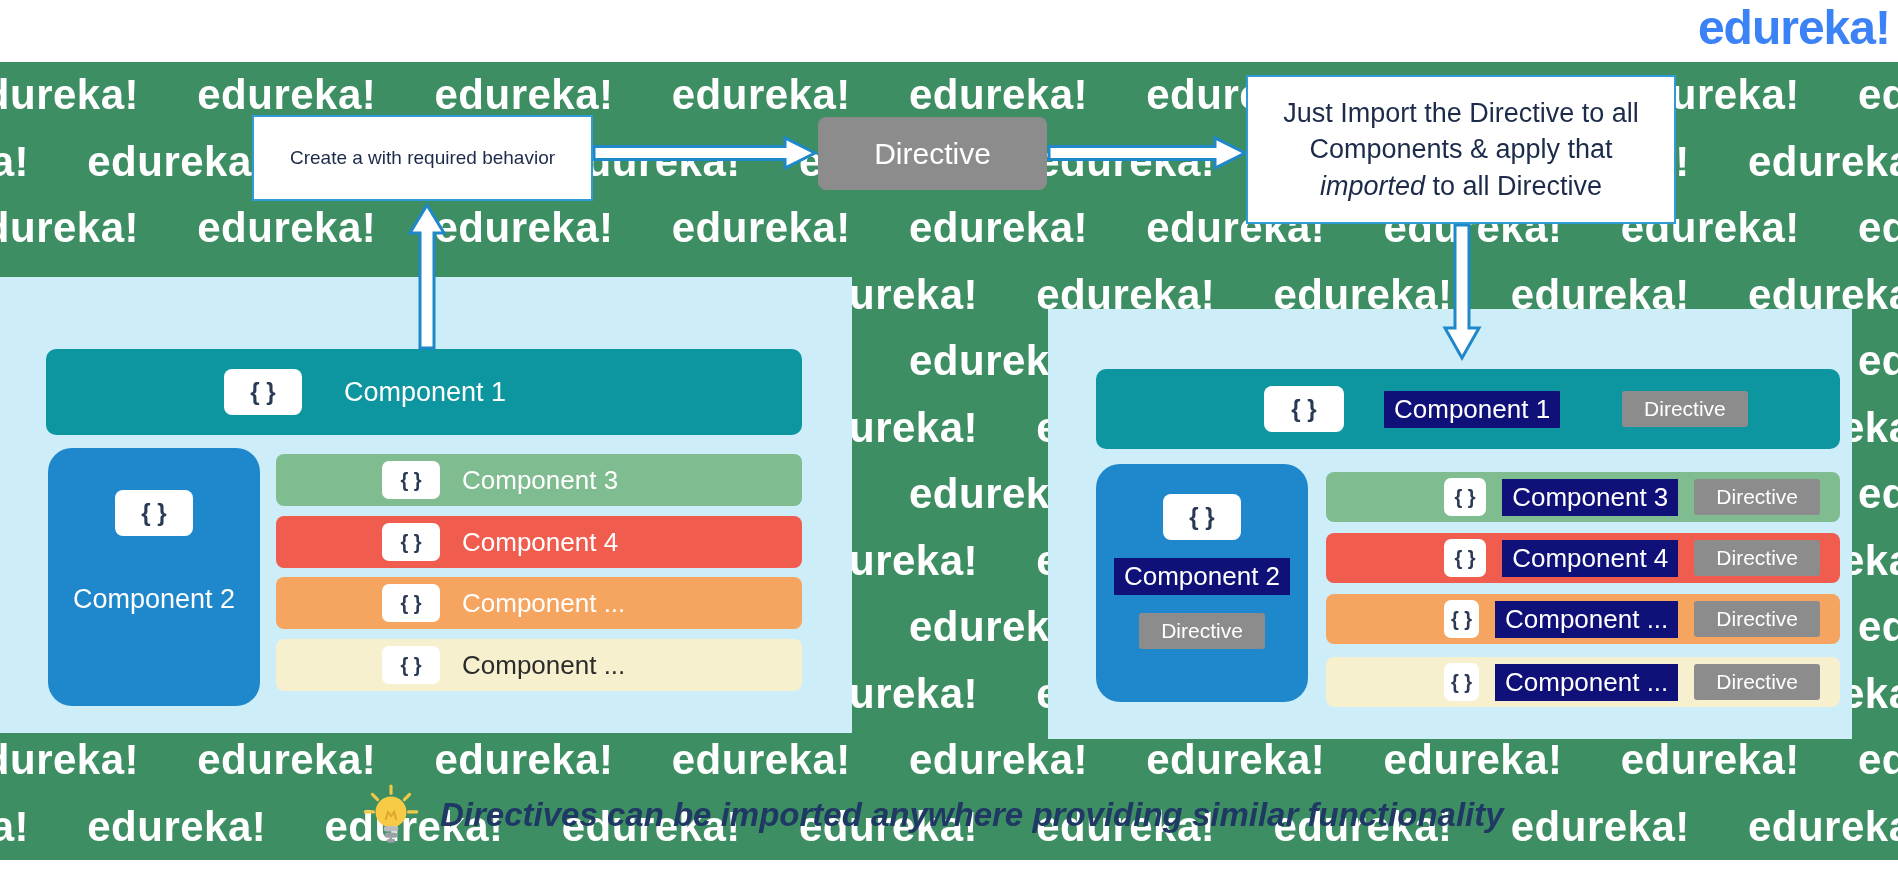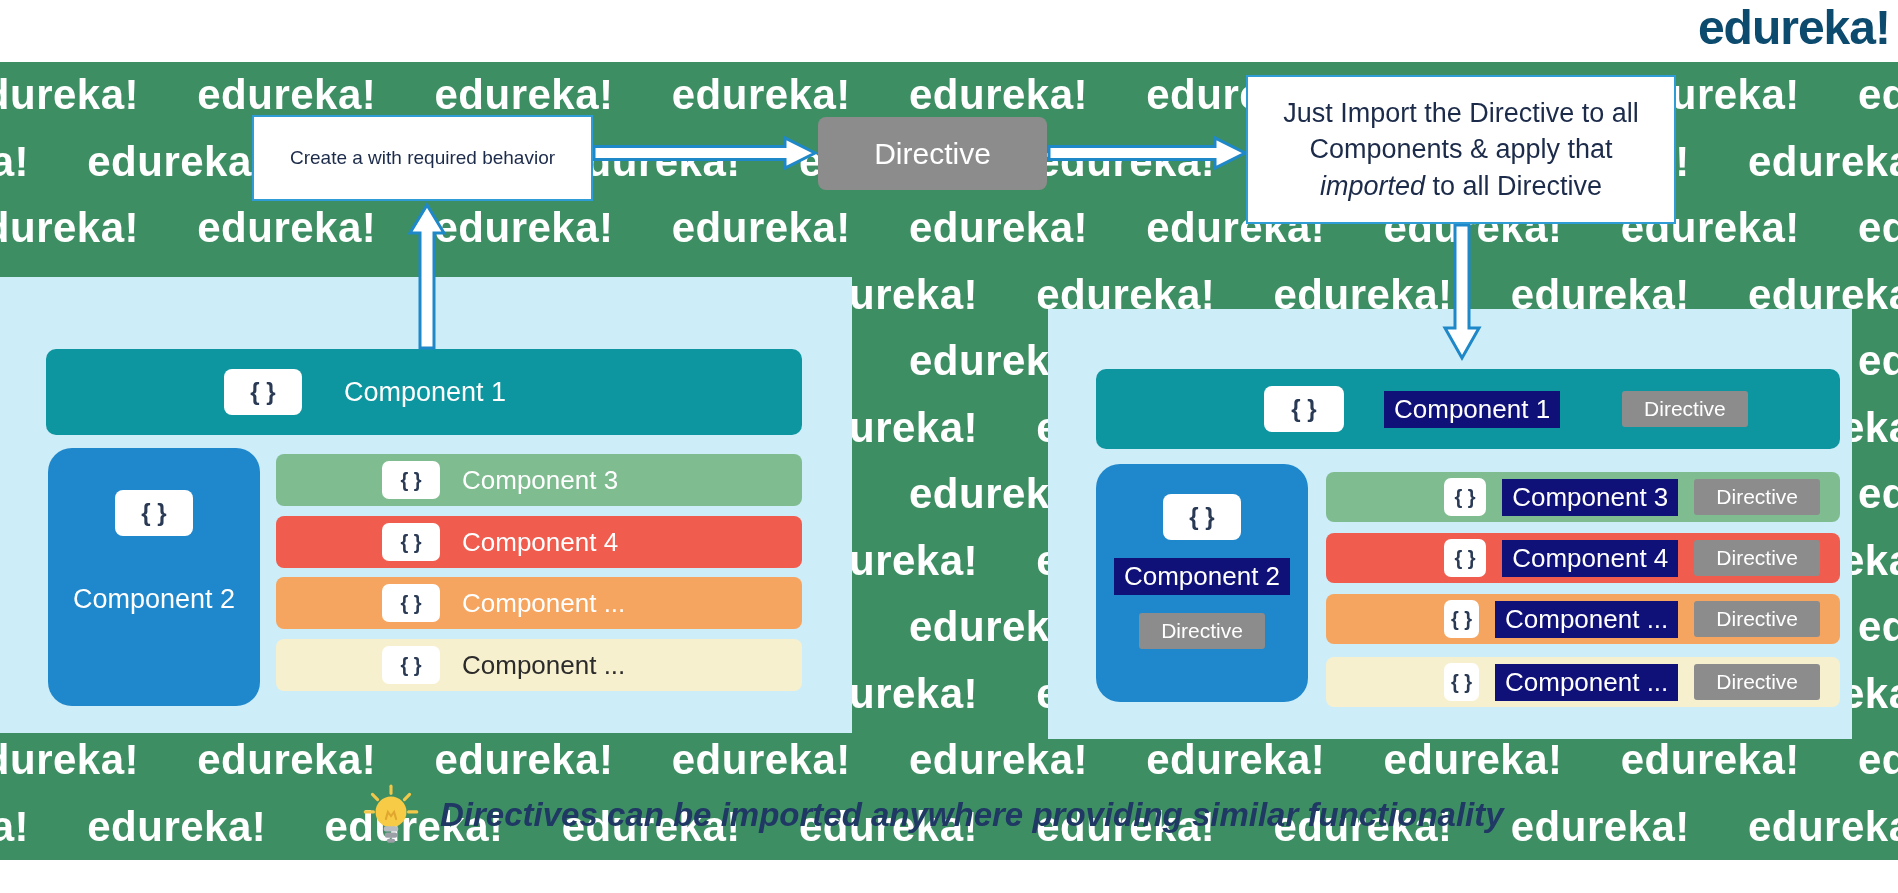--- a/index.html
+++ b/index.html
@@ -6,21 +6,21 @@
   html, body { width: 1898px; height: 893px; background: #ffffff; }
   body { font-family: "Liberation Sans", "DejaVu Sans", sans-serif; }
 
   .canvas { position: relative; width: 1898px; height: 893px; overflow: hidden; background: #ffffff; }
 
   
   .green-band { position: absolute; left: 0; top: 62px; width: 1898px; height: 798px; background: #3E8E63; overflow: hidden; z-index: 0; }
   .wm-row { white-space: nowrap; font-weight: 700; font-size: 42px; line-height: 66.5px; color: #ffffff; word-spacing: 46px; letter-spacing: 0.5px; }
 
   
-  .logo { position: absolute; top: 0px; right: 8px; font-size: 48px; font-weight: 800; color: #0c4a6e; letter-spacing: -1px; z-index: 4; }
+  .logo { position: absolute; top: 0px; right: 8px; font-size: 48px; font-weight: 800; color: #3b82f6; letter-spacing: -1px; z-index: 4; }
 
   
   .panel { position: absolute; background: #CDEDF9; z-index: 1; }
   .panel-left  { left: 0px;    top: 277px; width: 852px; height: 456px; }
   .panel-right { left: 1048px; top: 309px; width: 804px; height: 430px; }
 
   .comp { position: absolute; display: flex; align-items: center; color: #ffffff; }
   .braces { background: #ffffff; color: #2a3a55; display: flex; align-items: center; justify-content: center; border-radius: 8px; font-weight: 600; }
   .braces.lg { width: 80px; height: 46px; font-size: 24px; }
   .braces.md { width: 78px; height: 46px; font-size: 24px; }

